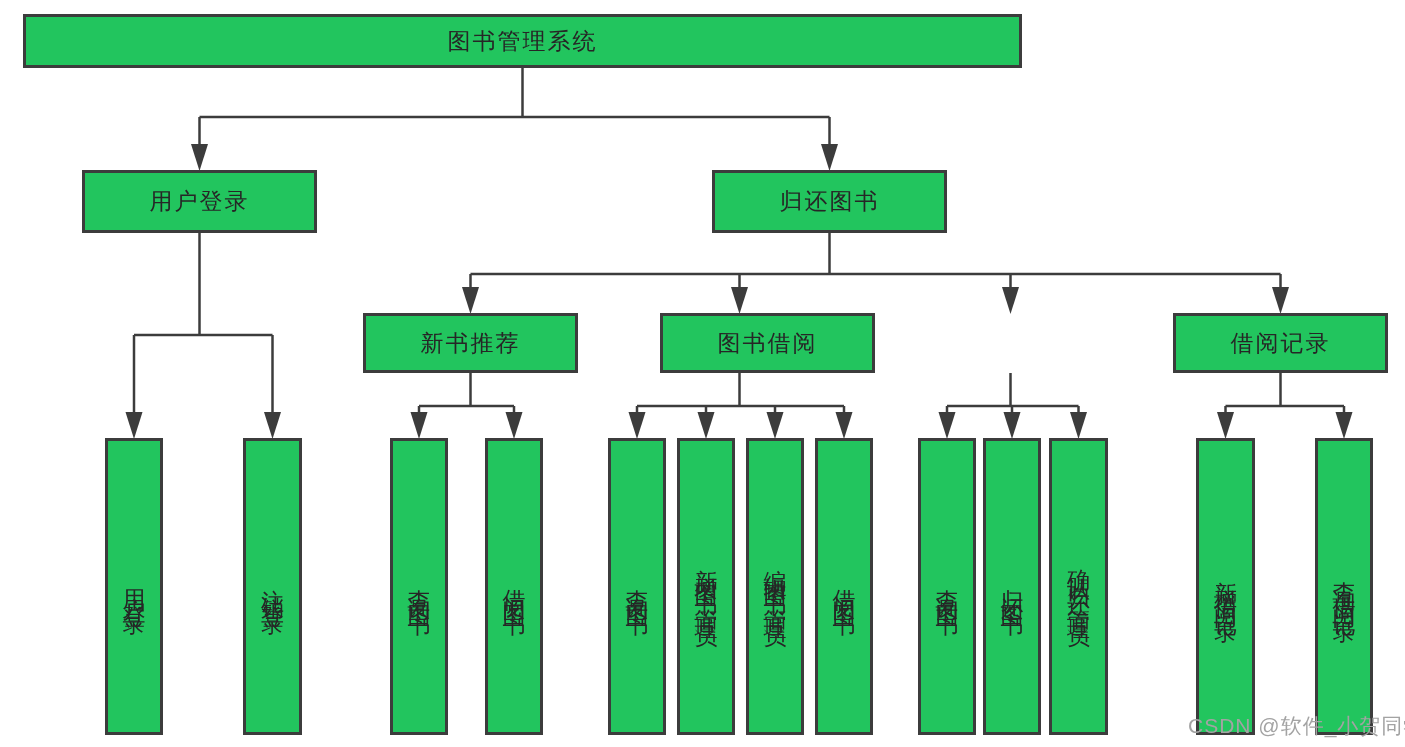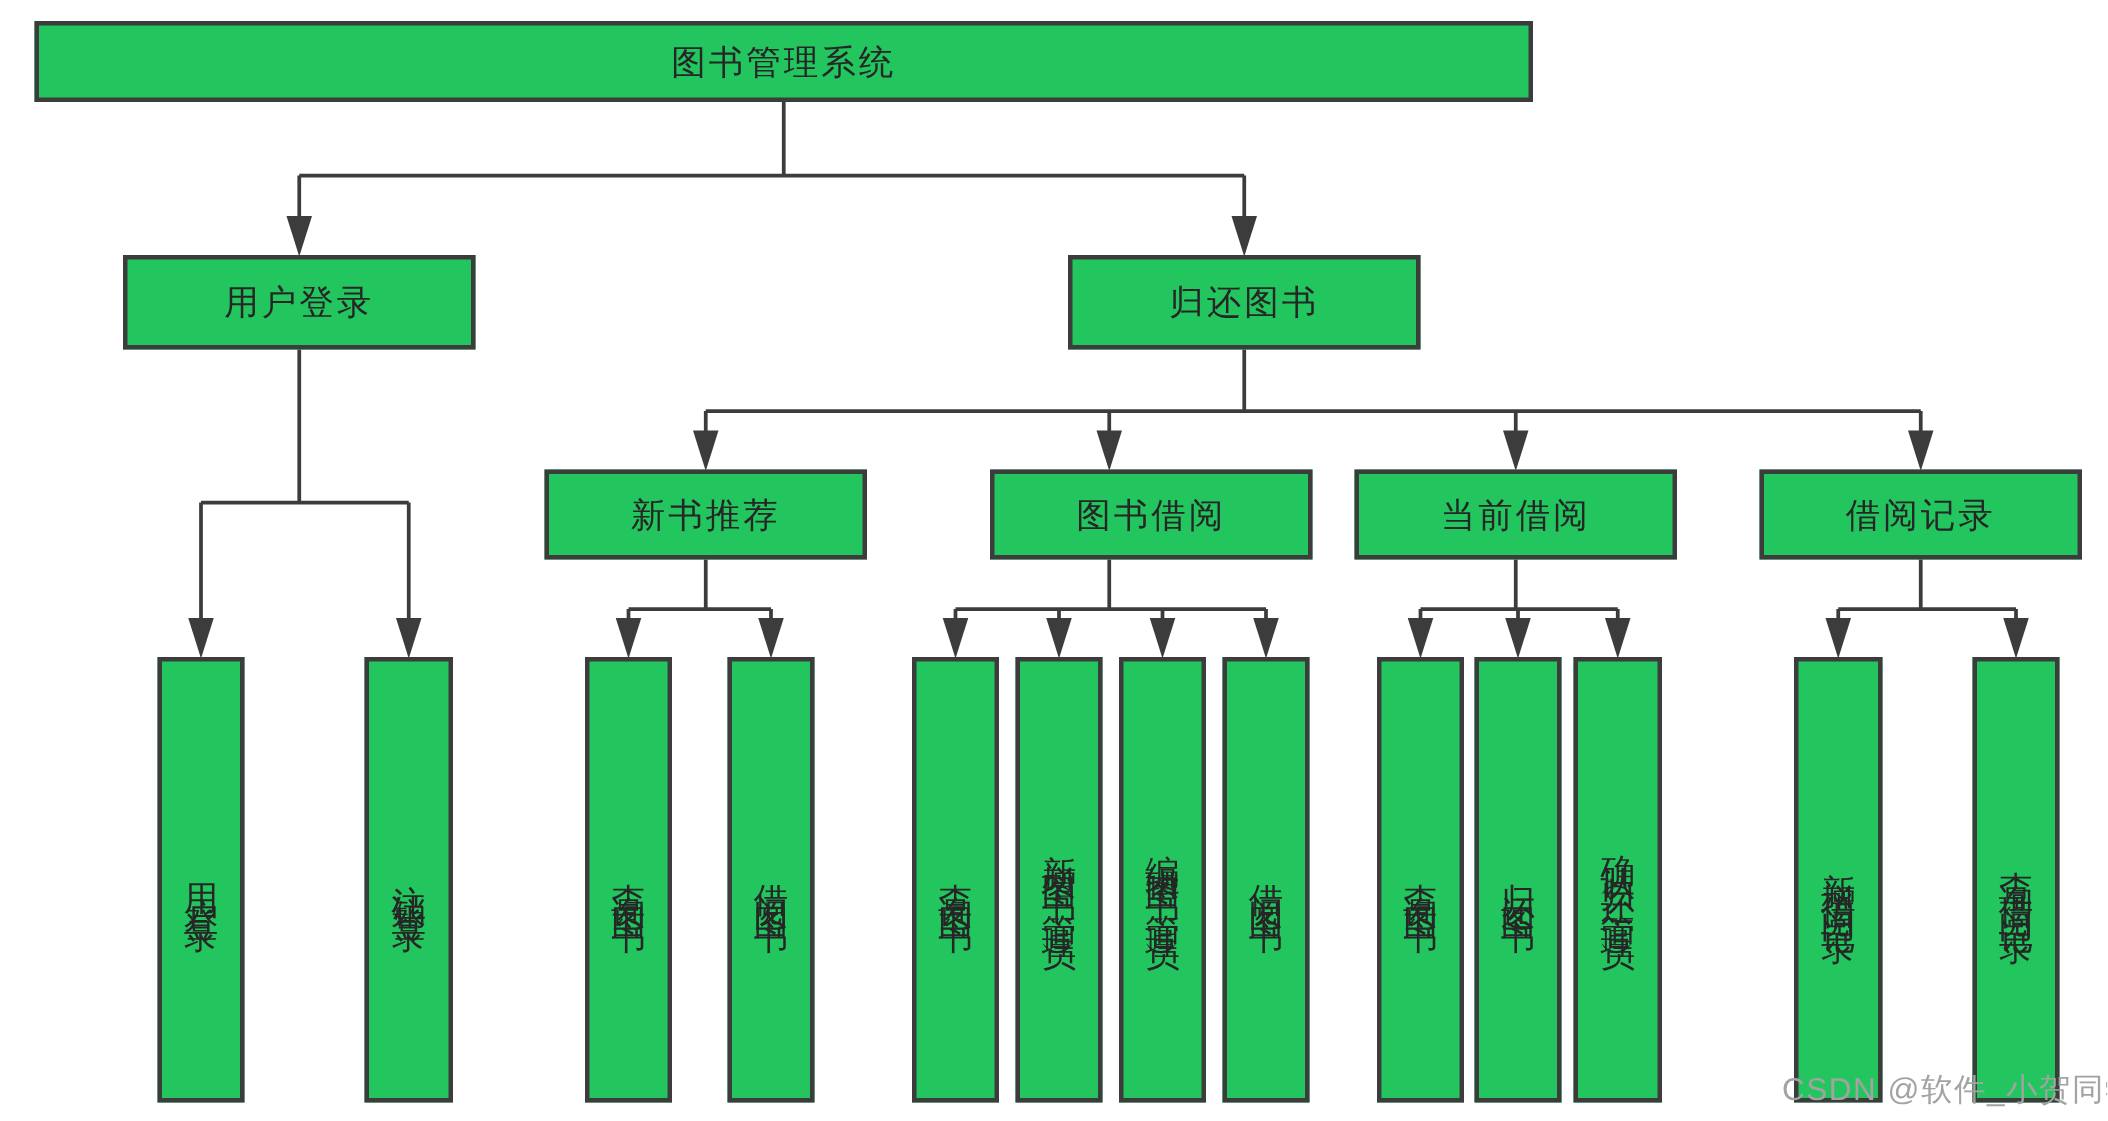--- a/index.html
+++ b/index.html
@@ -120,21 +120,20 @@
       <polygon points="1217,412 1234,412 1225.5,439" fill="#3c3c3c"></polygon>
       <path d="M1344 406 V416" fill="none" stroke="#3c3c3c" stroke-width="2.5"></path>
       <polygon points="1335.5,412 1352.5,412 1344,439" fill="#3c3c3c"></polygon>
     </svg>
   <div id="nodes-layer">
       <div class="node horizontal" style="left: 23px; top: 14px; width: 999px; height: 54px; border-color: rgb(60, 60, 60); color: rgb(38, 38, 38);">图书管理系统</div>
       <div class="node horizontal" style="left: 82px; top: 170px; width: 235px; height: 63px; border-color: rgb(60, 60, 60); color: rgb(38, 38, 38);">用户登录</div>
       <div class="node horizontal" style="left: 712px; top: 170px; width: 235px; height: 63px; border-color: rgb(60, 60, 60); color: rgb(38, 38, 38);">归还图书</div>
       <div class="node horizontal" style="left: 363px; top: 313px; width: 215px; height: 60px; border-color: rgb(60, 60, 60); color: rgb(38, 38, 38);">新书推荐</div>
       <div class="node horizontal" style="left: 660px; top: 313px; width: 215px; height: 60px; border-color: rgb(60, 60, 60); color: rgb(38, 38, 38);">图书借阅</div>
-      <div class="node horizontal" style="left: 903px; top: 313px; width: 215px; height: 60px; border-color: rgb(60, 60, 60); color: rgb(38, 38, 38);">当前借阅</div>
       <div class="node horizontal" style="left: 1173px; top: 313px; width: 215px; height: 60px; border-color: rgb(60, 60, 60); color: rgb(38, 38, 38);">借阅记录</div>
       <div class="node vertical" style="left: 105px; top: 438px; width: 58px; height: 297px; border-color: rgb(60, 60, 60); color: rgb(38, 38, 38);">用户登录</div>
       <div class="node vertical" style="left: 243px; top: 438px; width: 59px; height: 297px; border-color: rgb(60, 60, 60); color: rgb(38, 38, 38);">注销登录</div>
       <div class="node vertical" style="left: 390px; top: 438px; width: 58px; height: 297px; border-color: rgb(60, 60, 60); color: rgb(38, 38, 38);">查询图书</div>
       <div class="node vertical" style="left: 485px; top: 438px; width: 58px; height: 297px; border-color: rgb(60, 60, 60); color: rgb(38, 38, 38);">借阅图书</div>
       <div class="node vertical" style="left: 608px; top: 438px; width: 58px; height: 297px; border-color: rgb(60, 60, 60); color: rgb(38, 38, 38);">查询图书</div>
       <div class="node vertical" style="left: 677px; top: 438px; width: 58px; height: 297px; border-color: rgb(60, 60, 60); color: rgb(38, 38, 38);">新增图书（管理员）</div>
       <div class="node vertical" style="left: 746px; top: 438px; width: 58px; height: 297px; border-color: rgb(60, 60, 60); color: rgb(38, 38, 38);">编辑图书（管理员）</div>
       <div class="node vertical" style="left: 815px; top: 438px; width: 58px; height: 297px; border-color: rgb(60, 60, 60); color: rgb(38, 38, 38);">借阅图书</div>
       <div class="node vertical" style="left: 918px; top: 438px; width: 58px; height: 297px; border-color: rgb(60, 60, 60); color: rgb(38, 38, 38);">查询图书</div>

